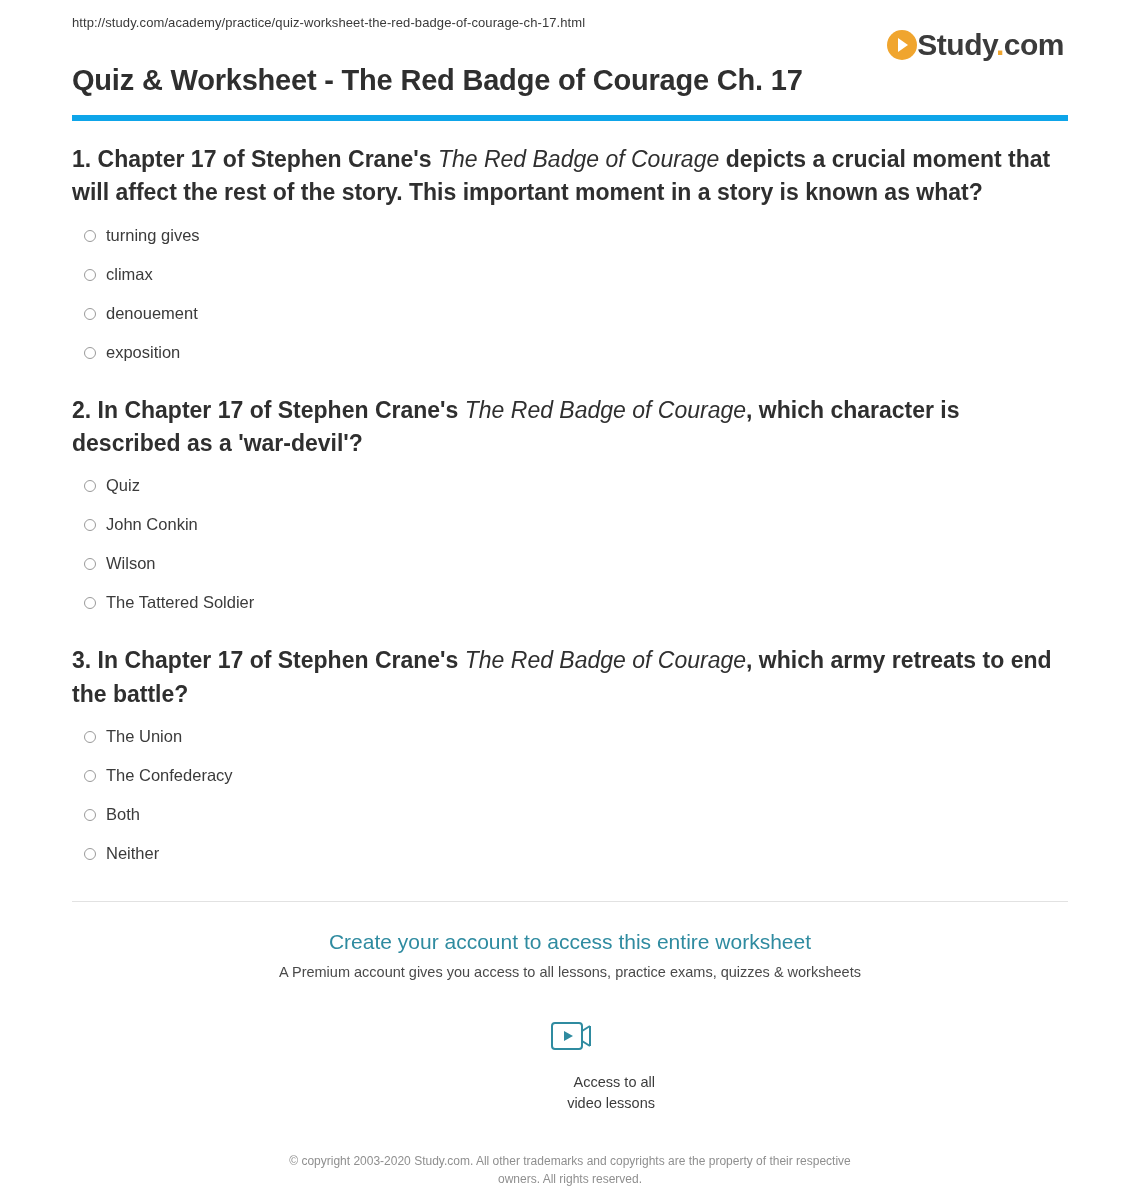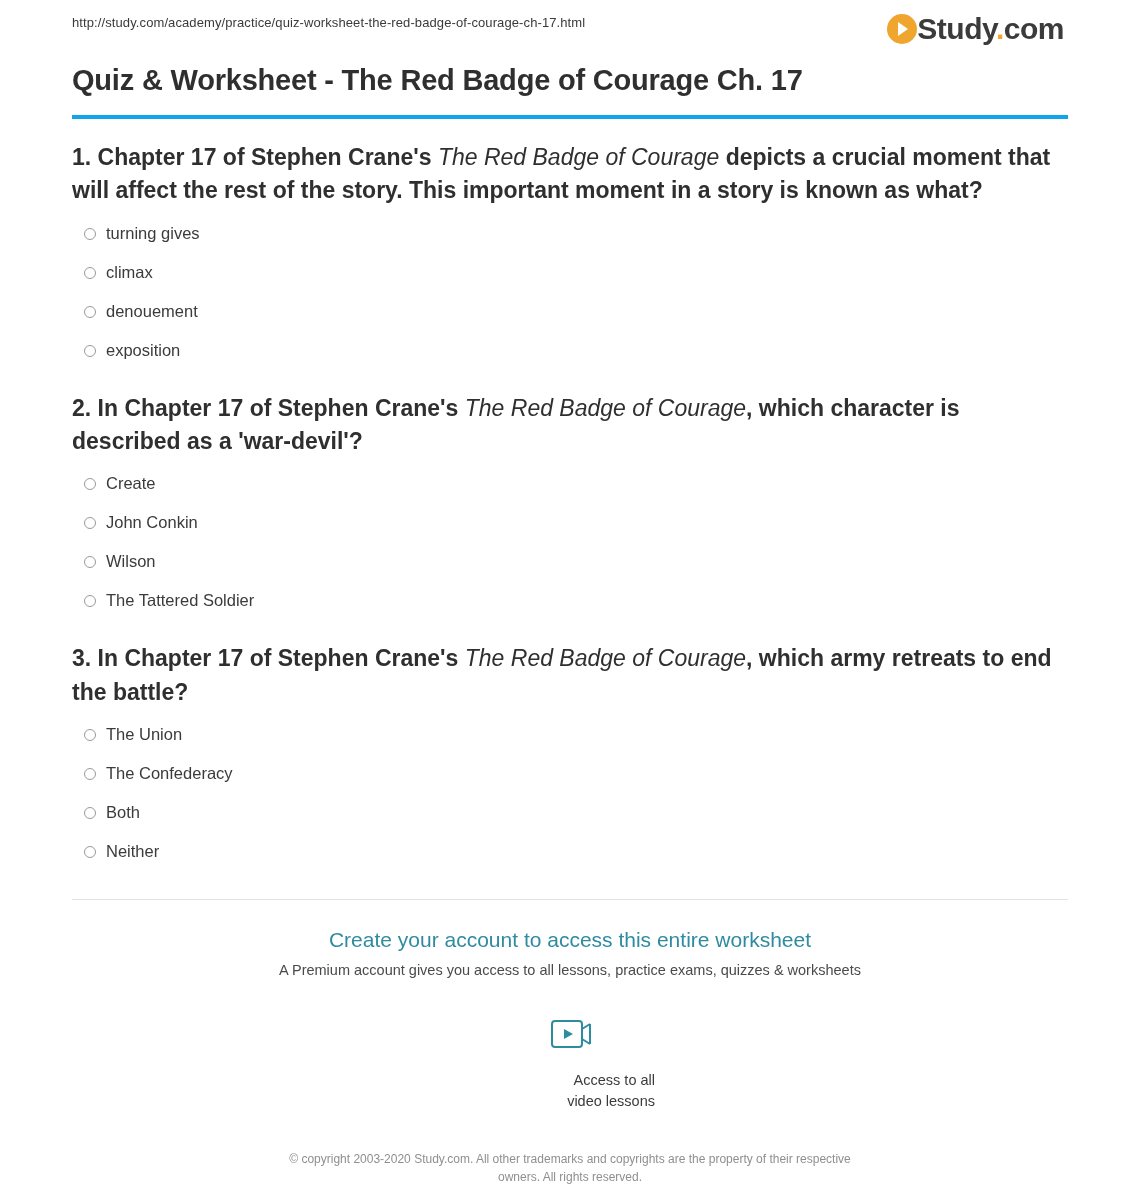--- a/index.html
+++ b/index.html
@@ -28,20 +28,21 @@
     color: #3a3a3a;
     line-height: 1.2;
     padding-top: 3px;
     letter-spacing: 0.1px;
   }
   .logo {
     display: flex;
     align-items: center;
     gap: 0;
     padding-right: 4px;
+    margin-top: 16px;
   }
   .logo-mark {
     width: 30px; height: 30px;
     border-radius: 50%;
     background: #f0a52e;
     position: relative;
     display: inline-block;
   }
   .logo-mark::after {
     content: "";
@@ -59,21 +60,21 @@
   }
   .logo-text .dot { color: #f0a52e; }
   .logo-text .com { color: #3b3b3b; font-weight: bold; }
 
   h1.title {
     font-size: 29px;
     font-weight: bold;
     color: #2f2f2f;
     margin: 12px 0 0 0;
     padding-bottom: 18px;
-    border-bottom: 4px solid #0ea5e9;
+    border-bottom: 6px solid #0ea5e9;
     letter-spacing: -0.2px;
   }
 
   .question-block { padding-top: 22px; }
   .q-text {
     font-size: 23px;
     font-weight: bold;
     line-height: 1.45;
     color: #2f2f2f;
     margin: 0 0 6px 0;
@@ -194,21 +195,21 @@
 
   <div class="question-block">
     <p class="q-text">
       <span>2.</span>
       <span>In Chapter 17 of Stephen Crane's</span>
       <em>The Red Badge of Courage</em><span>, which character is described as a 'war-devil'?</span>
     </p>
     <ul class="answers">
       <li class="answer">
         <span class="radio"></span>
-        <span>Create</span>
+        <span>Quiz</span>
       </li>
       <li class="answer">
         <span class="radio"></span>
         <span>John Conkin</span>
       </li>
       <li class="answer">
         <span class="radio"></span>
         <span>Wilson</span>
       </li>
       <li class="answer">

